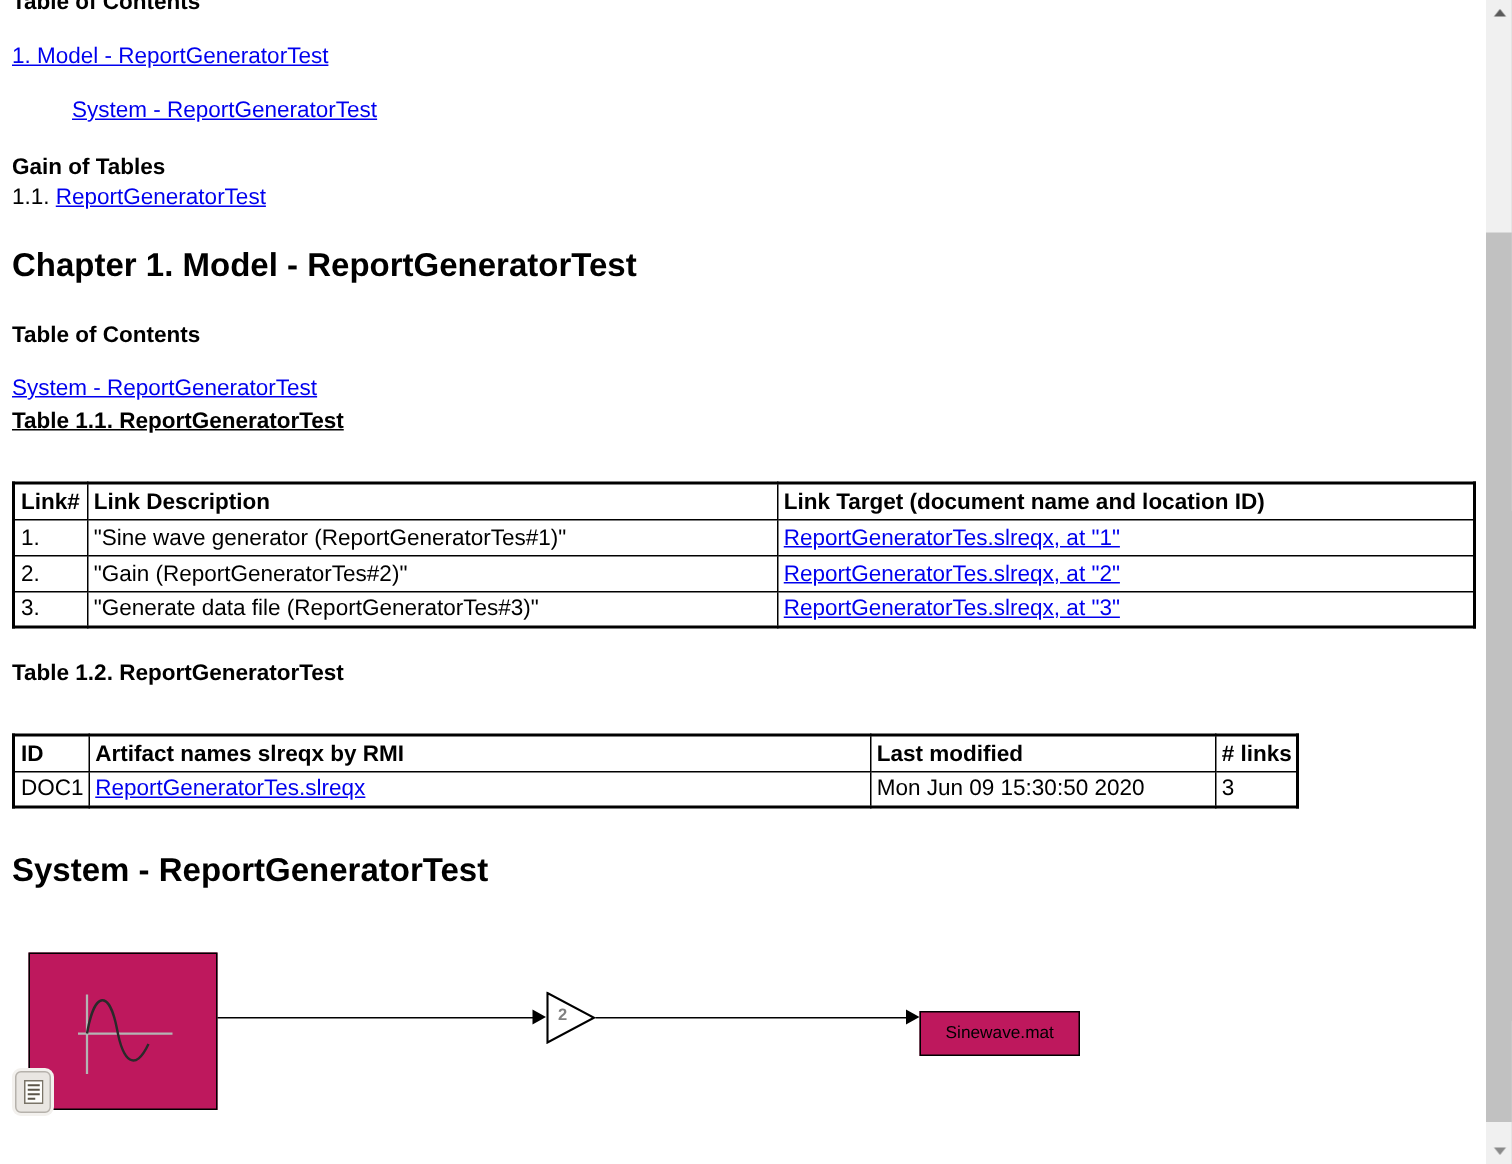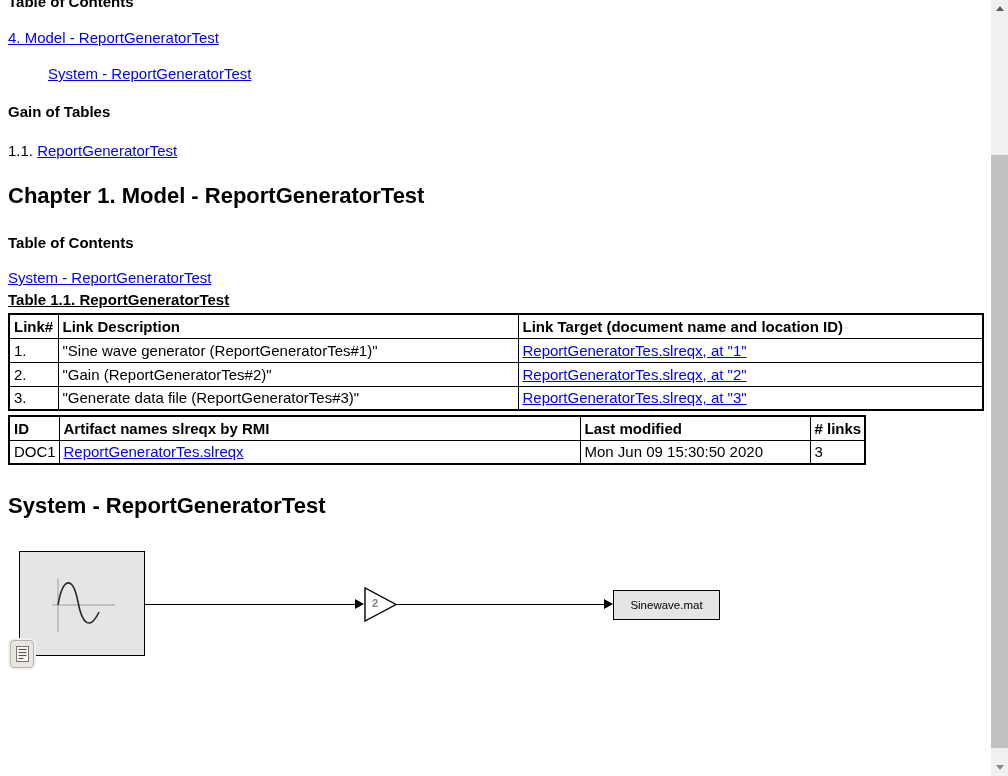--- a/index.html
+++ b/index.html
@@ -16,53 +16,53 @@
     padding: 0 8px;
     margin-top: -7px;
   }
   a.doclink { color: #0000ee; text-decoration: underline; cursor: pointer; }
 
   h3.sechead { font-size: 15px; font-weight: bold; line-height: 18px; }
   #toc-title   { margin-top: 0; }
   p.tocline    { font-size: 15px; line-height: 18px; margin-top: 18px; }
   p.tocline.indent1 { padding-left: 40px; }
   #lot-title   { margin-top: 20px; }
-  #lot-entries { margin-top: 19px; font-size: 15px; line-height: 21px; }
+  #lot-entries { font-size: 15px; line-height: 21px; }
   h1.chapter   { margin-top: 20px; font-size: 22px; line-height: 30px; font-weight: bold; }
   #chap-toc-title { margin-top: 23px; }
   p.syslink    { font-size: 15px; line-height: 18px; margin-top: 17px; }
   p.tablecap   { font-size: 15px; font-weight: bold; line-height: 18px; }
   #cap-table1  { margin-top: 4px; text-decoration: underline; }
   #cap-table2  { margin-top: 21px; }
 
   table.rpt {
     border-collapse: collapse;
     border: 2px solid #000;
-    margin-top: 4px;
+    margin-top: 31px;
     table-layout: fixed;
   }
   table.rpt th, table.rpt td {
     border: 1px solid #000;
     font-size: 15px;
     height: 24px;
     padding: 0 4px;
     text-align: left;
     vertical-align: middle;
     white-space: nowrap;
     overflow: hidden;
   }
   table.rpt th { font-weight: bold; }
   #table1 { width: 974px; }
   #table2 { width: 856px; }
 
   h2.syshead { margin-top: 28px; font-size: 22px; line-height: 26px; font-weight: bold; }
 
   
   #diagram { position: relative; margin-top: 32px; height: 122px; }
-  .blk { position: absolute; background: #e5e5e5; border: 1px solid #000; }
+  .blk { position: absolute; background: #be185d; border: 1px solid #000; margin-top: 10px; }
   #sine-block { left: 11px; top: 0; width: 126px; height: 105px; }
   #sink-block { left: 605px; top: 39px; width: 107px; height: 30px;
                 display: flex; align-items: center; justify-content: center;
                 font-size: 11.5px; }
   .wire { position: absolute; height: 0; border-top: 1px solid #000; }
   #wire1 { left: 137px; top: 53px; width: 211px; }
   #wire2 { left: 389px; top: 53px; width: 208px; }
   .arrowhead {
     position: absolute; width: 0; height: 0;
     border-left: 9px solid #000;
@@ -106,21 +106,21 @@
   }
 </style>
 </head>
 <body>
 
 <div id="content">
 
   <h3 class="sechead" id="toc-title">Table of Contents</h3>
 
   <p class="tocline">
-    <a class="doclink">4. Model - ReportGeneratorTest</a>
+    <a class="doclink">1. Model - ReportGeneratorTest</a>
   </p>
   <p class="tocline indent1">
     <a class="doclink">System - ReportGeneratorTest</a>
   </p>
 
   <h3 class="sechead" id="lot-title">Gain of Tables</h3>
 
   <div id="lot-entries">
     <div><span>1.1. </span><a class="doclink">ReportGeneratorTest</a></div>
   </div>
@@ -158,20 +158,21 @@
       <td><a class="doclink">ReportGeneratorTes.slreqx, at "2"</a></td>
     </tr>
     <tr>
       <td>3.</td>
       <td>"Generate data file (ReportGeneratorTes#3)"</td>
       <td><a class="doclink">ReportGeneratorTes.slreqx, at "3"</a></td>
     </tr>
   </tbody>
     </table>
 
+  <p class="tablecap" id="cap-table2">Table 1.2. ReportGeneratorTest</p>
 
   <table class="rpt" id="table2">
     <colgroup>
         <col style="width:50px">
         <col style="width:521px">
         <col style="width:230px">
         <col style="width:55px">
       </colgroup>
     <tbody>
         <tr>

